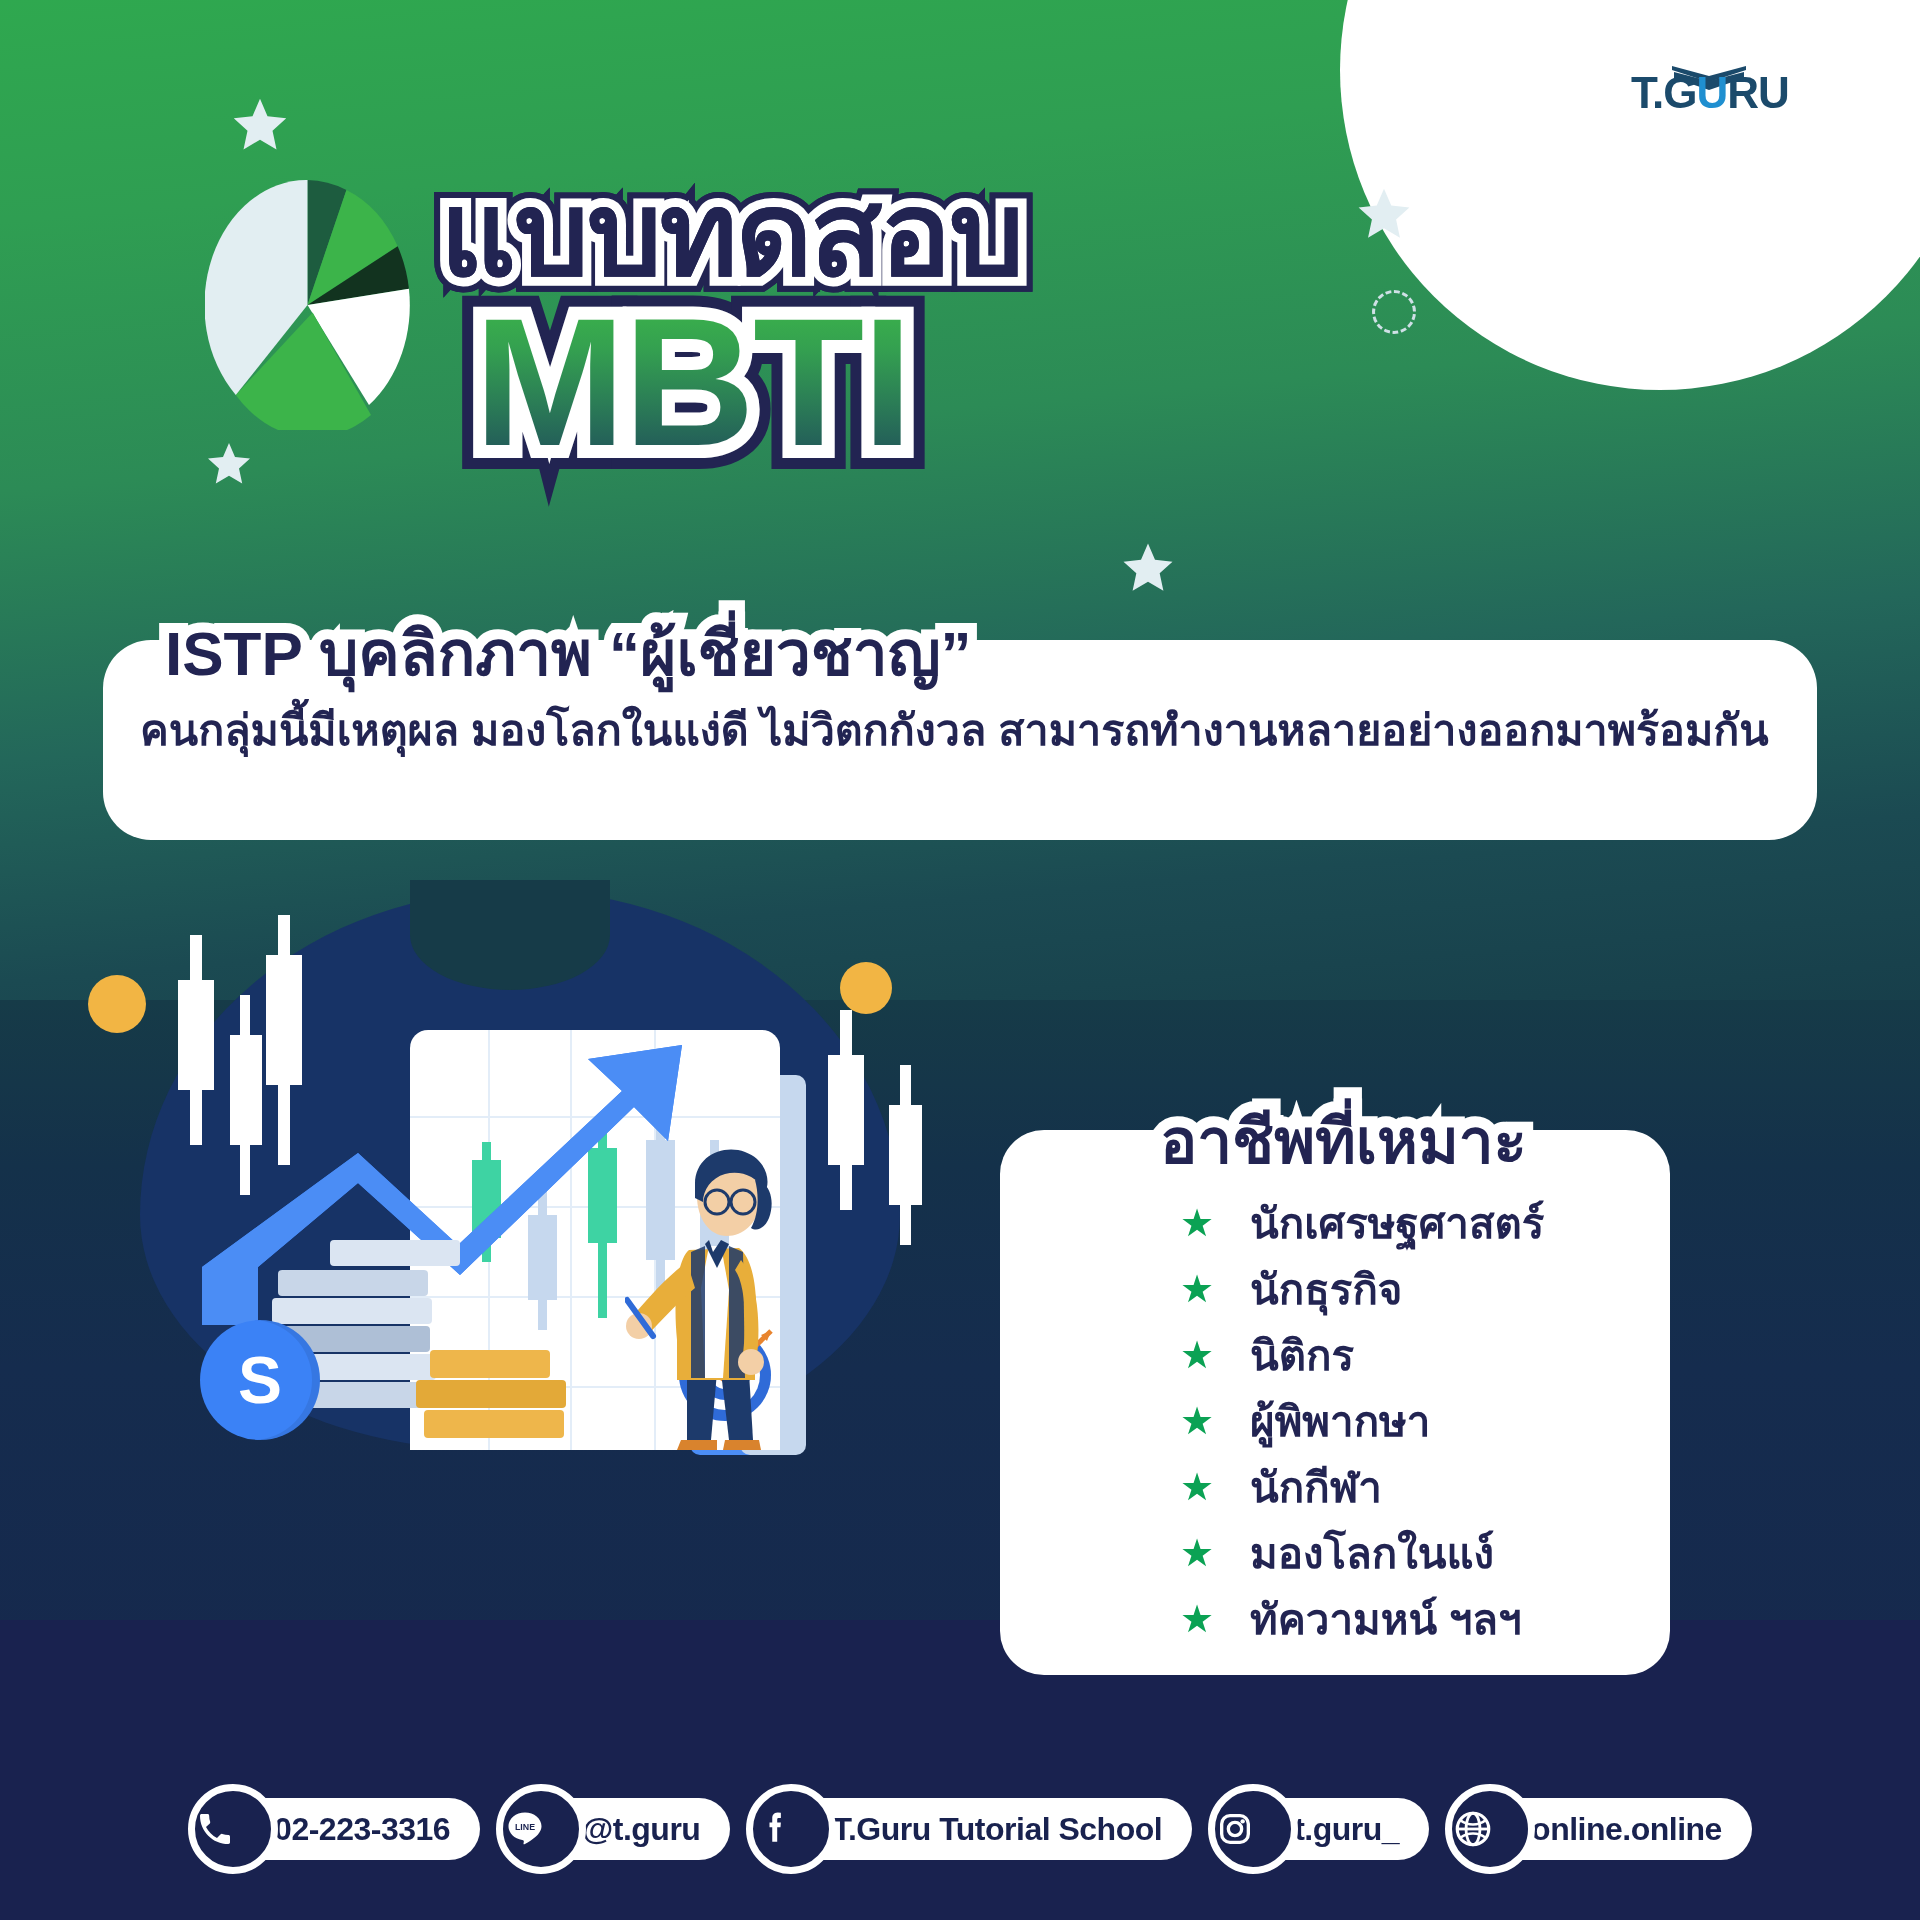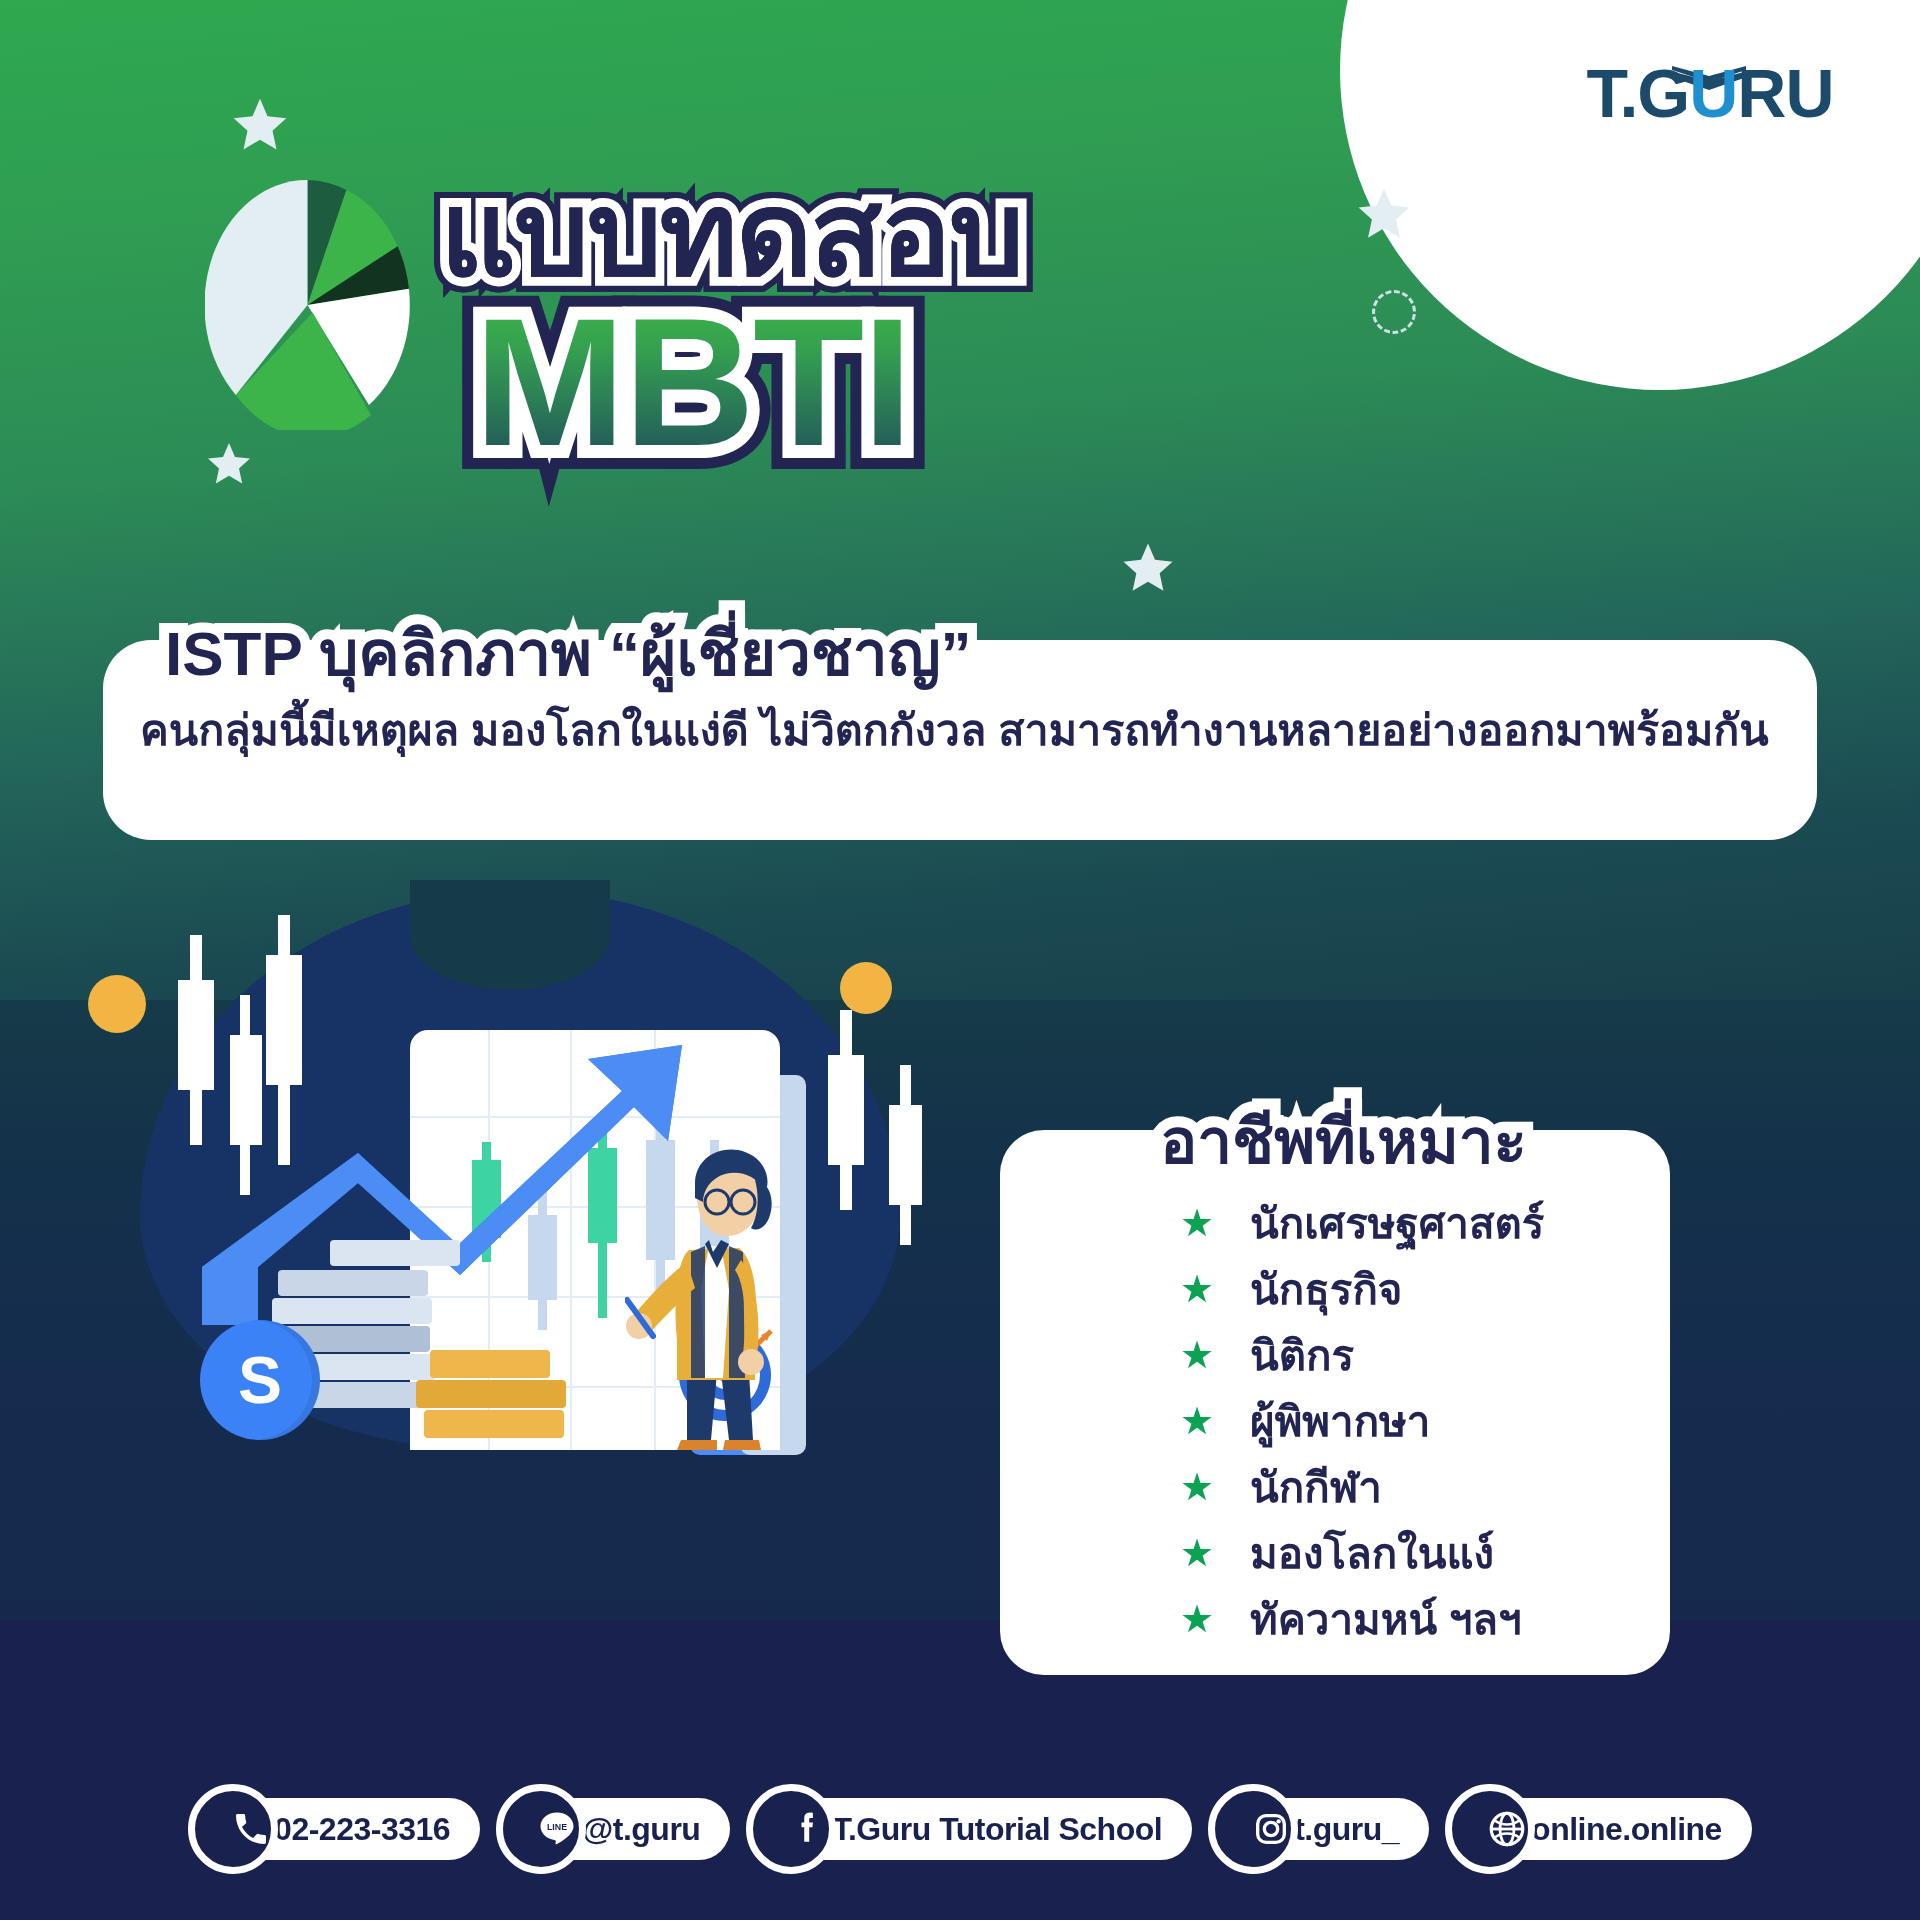--- a/index.html
+++ b/index.html
@@ -33,21 +33,21 @@
     position:absolute; right:-60px; top:-250px;
     width:640px; height:640px; border-radius:50%;
     background:#ffffff;
   }
   .logo-wrap {
     position:absolute; right:70px; top:38px;
     width:280px; height:110px;
     display:flex; align-items:center; justify-content:center;
   }
   .logo-text {
-    font-size:68px; font-weight:bold; letter-spacing:-1px;
+    font-size:44px; font-weight:bold; letter-spacing:-1px;
     color:#1b4a6b;
     position:relative;
   }
   .logo-text .u-accent { color:#1f8fd0; }
   .logo-book {
     position:absolute; right:98px; top:26px; width:86px; height:30px;
   }
   
   .star { position:absolute; color:#e2eef2; }
   .dot-circle { position:absolute; border-radius:50%; }
@@ -199,21 +199,21 @@
   .contact-pill {
     display:flex; align-items:center;
     background:#ffffff; border-radius:40px;
     height:62px; padding:0 30px 0 74px;
     position:relative;
   }
   .contact-icon {
     position:absolute; left:-12px; top:-14px;
     width:90px; height:90px; border-radius:50%;
     background:#19224f; border:7px solid #ffffff;
-    display:flex; align-items:center; justify-content:flex-end;
+    display:flex; align-items:center; justify-content:flex-start;
     color:#f0abfc;
   }
   .contact-text {
     font-size:32px; font-weight:bold; color:#19224f;
     white-space:nowrap; letter-spacing:-0.5px;
   }
 </style>
 </head>
 <body>
 

